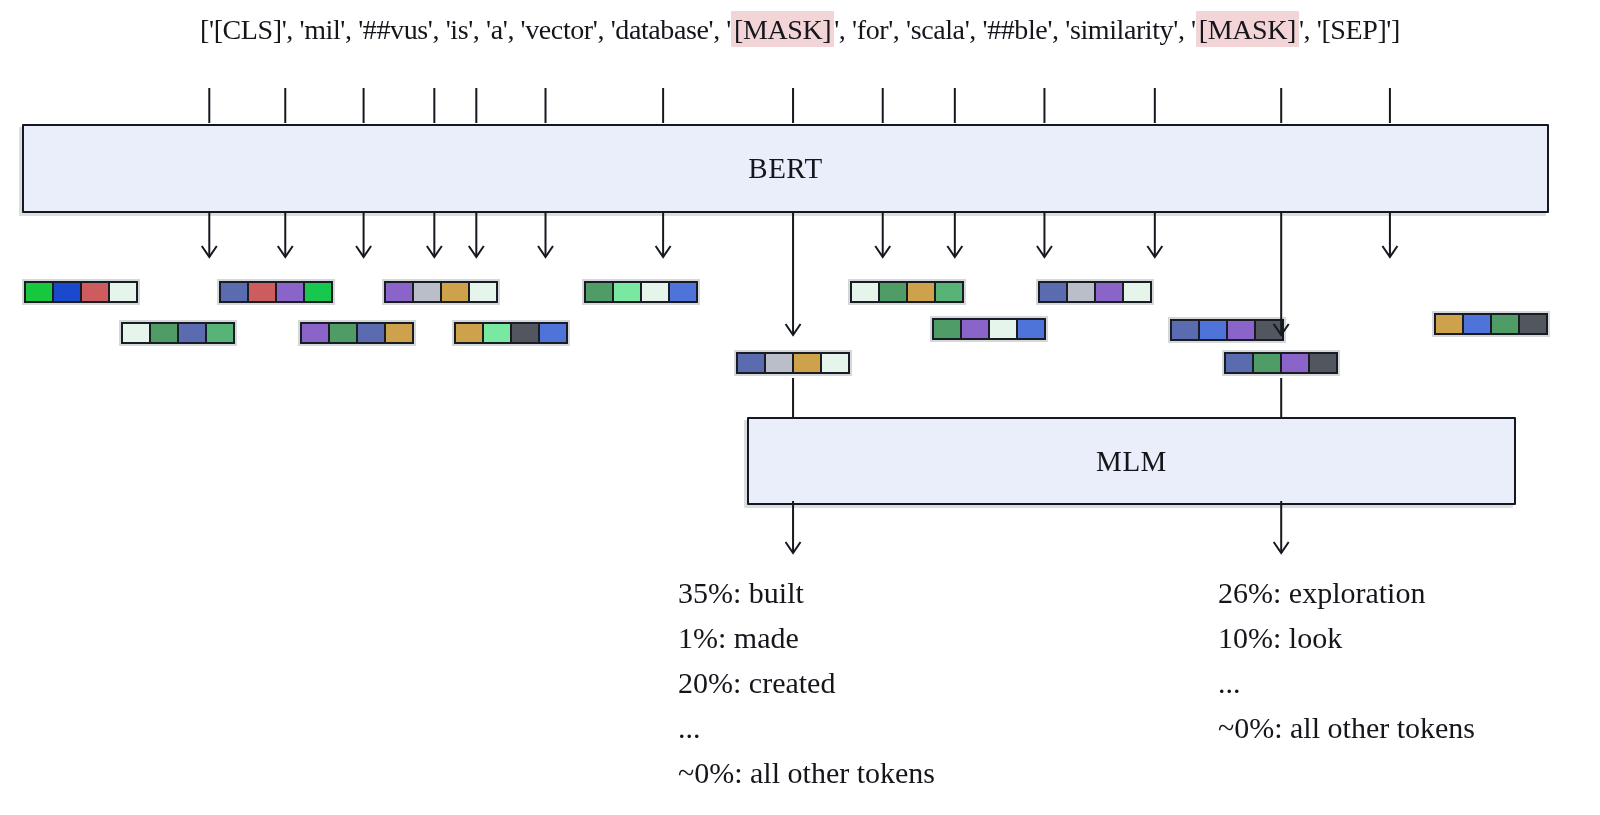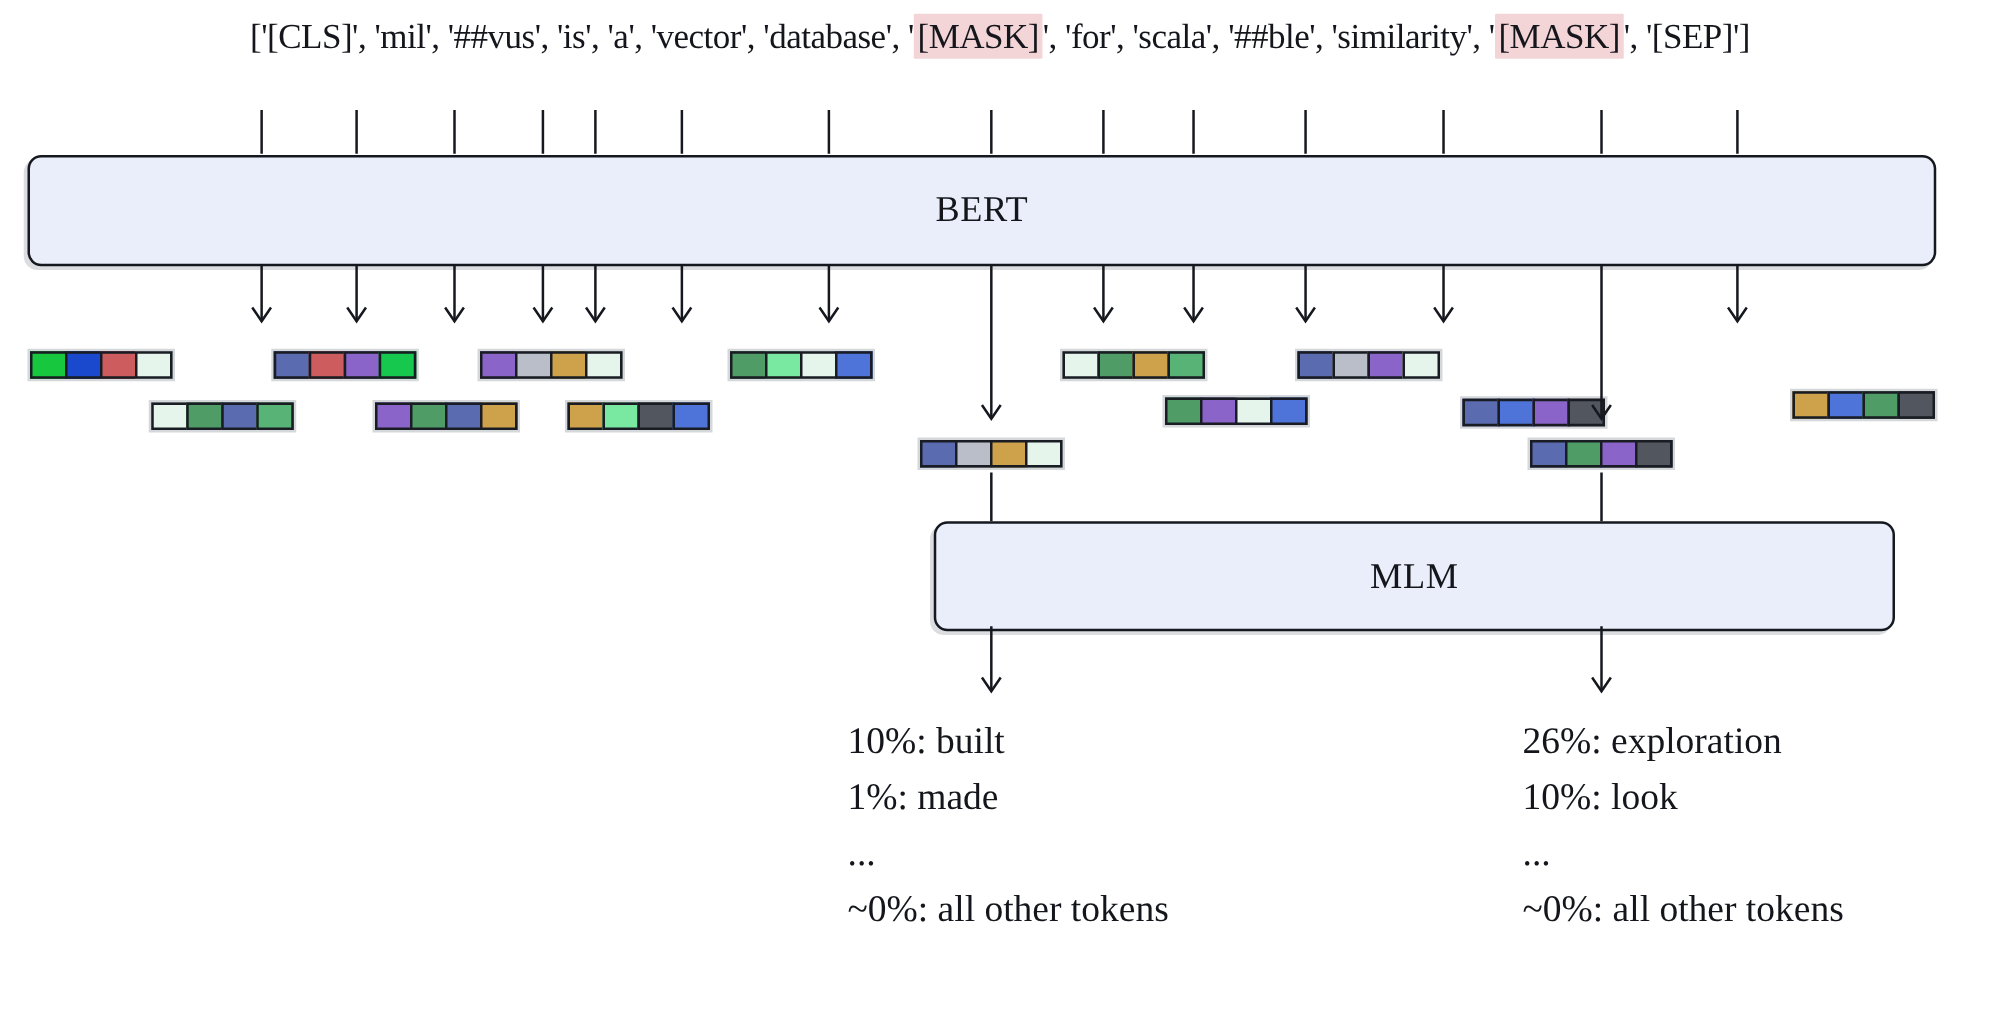--- a/index.html
+++ b/index.html
@@ -10,21 +10,21 @@
   }
   .token-line {
     position:absolute; top:14px; left:0; width:100%;
     text-align:center; white-space:nowrap;
     font-size:28px; letter-spacing:-0.4px; color:#14161c;
   }
   .tok-wrap { display:inline; }
   .tok-core.masked { background:var(--mask-hl); padding:3px 3px 2px 3px; border-radius:1px; }
   .block {
     position:absolute; background:var(--box-fill);
-    border:2.5px solid var(--line); border-radius:11px;
+    border:2.5px solid var(--line); border-radius:1px;
     display:flex; align-items:center; justify-content:center;
     font-size:29px; letter-spacing:0.5px; color:#14161c;
     box-shadow:-3px 3px 0 rgba(125,132,145,0.28);
   }
   #bert-box { left:22px; top:124px; width:1523px; height:85px; }
   #mlm-box  { left:703px; top:417px; width:765px; height:84px;margin-left:44px; }
   #arrows { position:absolute; left:0; top:0; width:1600px; height:815px; pointer-events:none; }
   .vec { position:absolute; display:flex; box-shadow:0 0 0 2px #d5d8db; background:#191c22; }
   .vec .cell { width:30px; height:22px; box-sizing:border-box; border:2px solid #191c22; margin-left:-2px; }
   .vec .cell:first-child { margin-left:0; }
@@ -127,22 +127,23 @@
         <div class="cell" style="background: rgb(79, 156, 102);"></div>
         <div class="cell" style="background: rgb(81, 86, 95);"></div>
       </div>
     </div>
 
   <div class="block" id="mlm-box">
     <span>MLM</span>
   </div>
 
   <div class="pred" id="pred-1">
-      <div class="pred-line">10%: built</div>
+      <div class="pred-line">35%: built</div>
       <div class="pred-line">1%: made</div>
+      <div class="pred-line">20%: created</div>
       <div class="pred-line">...</div>
       <div class="pred-line">~0%: all other tokens</div>
     </div>
   <div class="pred" id="pred-2">
       <div class="pred-line">26%: exploration</div>
       <div class="pred-line">10%: look</div>
       <div class="pred-line">...</div>
       <div class="pred-line">~0%: all other tokens</div>
     </div>
 

